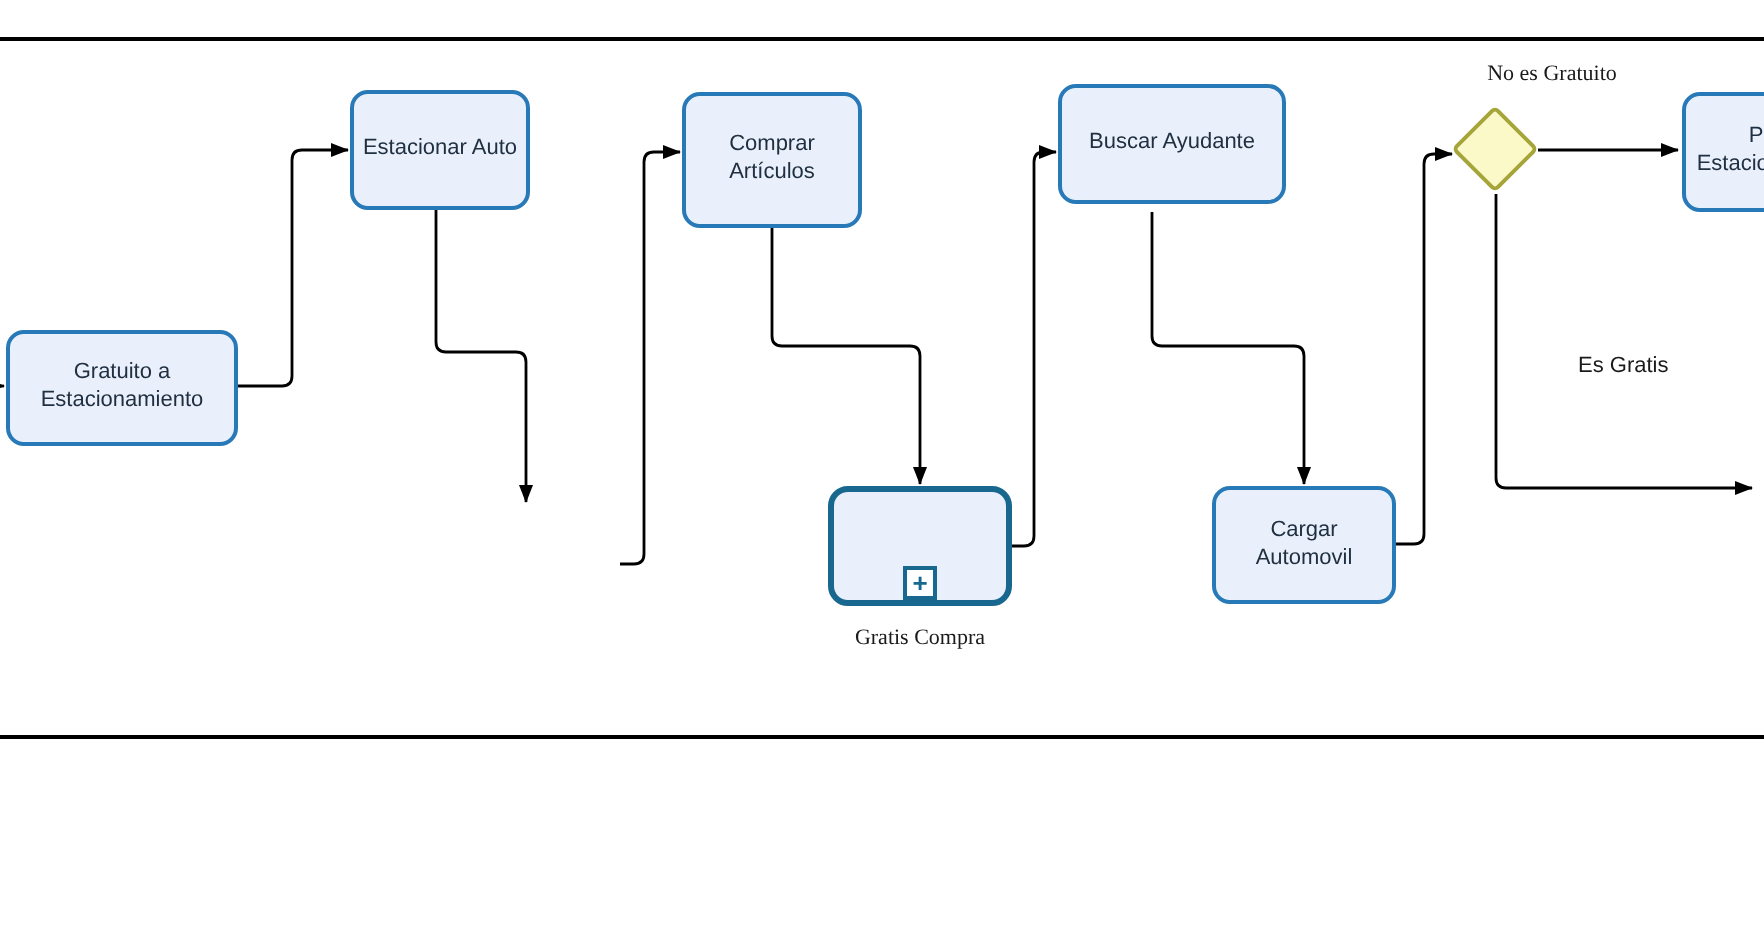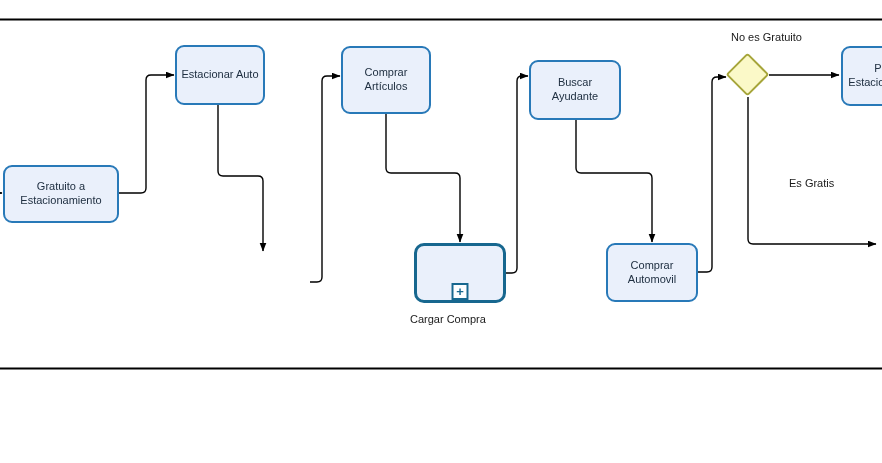--- a/index.html
+++ b/index.html
@@ -91,21 +91,22 @@
     border-radius: 3px;
     transform: rotate(45deg);
   }
   .flow-label {
     position: absolute;
     font-size: 11px;
     color: var(--label-text, #1a1a1a);
     white-space: nowrap;
   }
   .flow-label.centered {
-    text-align: left;
+    text-align: center;
+    font-family: Liberation Serif, serif;
   }
 </style>
 </head>
 <body>
 
 <div class="canvas">
 
   <svg class="wires" viewBox="0 0 882 463" xmlns="http://www.w3.org/2000/svg">
     <defs>
       <marker id="arrow" markerWidth="10" markerHeight="8" refX="8.5" refY="3.5" orient="auto" markerUnits="userSpaceOnUse">
@@ -137,28 +138,28 @@
   </div>
 
 
   <div class="node" style="left:341px; top:46px; width:90px; height:68px;">
     <span>Comprar Artículos</span>
   </div>
 
   <div class="node subprocess" style="left:414px; top:243px; width:92px; height:60px;">
     <span class="plus-marker">+</span>
   </div>
-  <div class="flow-label centered" style="left:410px; top:313px; width:100px;">Cargar Compra</div>
+  <div class="flow-label centered" style="left:410px; top:313px; width:100px;">Gratis Compra</div>
 
-  <div class="node" style="left:529px; top:60px; width:92px; height:60px;">
+  <div class="node" style="left:529px; top:42px; width:114px; height:60px;">
     <span>Buscar Ayudante</span>
   </div>
 
   <div class="node" style="left:606px; top:243px; width:92px; height:59px;">
-    <span>Comprar Automovil</span>
+    <span>Cargar Automovil</span>
   </div>
 
   <div class="gateway"></div>
 
   <div class="node" style="left:841px; top:46px; width:96px; height:60px;">
     <span>Pagar Estacionamiento</span>
   </div>
 
   <div class="flow-label centered" style="left:731px; top:31px; width:90px;">No es Gratuito</div>
   <div class="flow-label" style="left:754px; top:177px;padding-left:35px;">Es Gratis</div>

